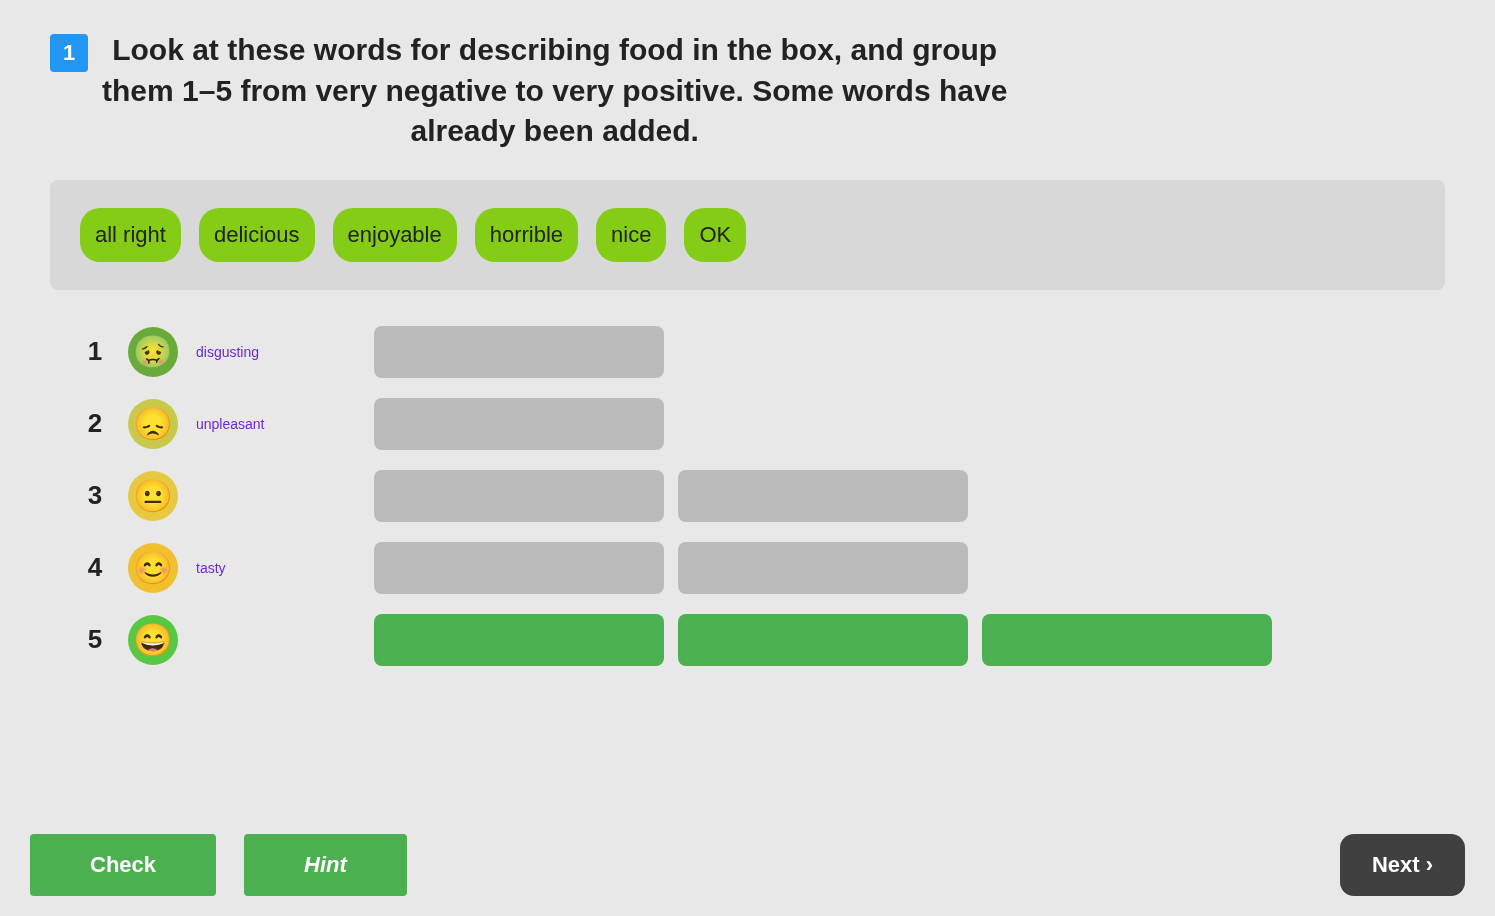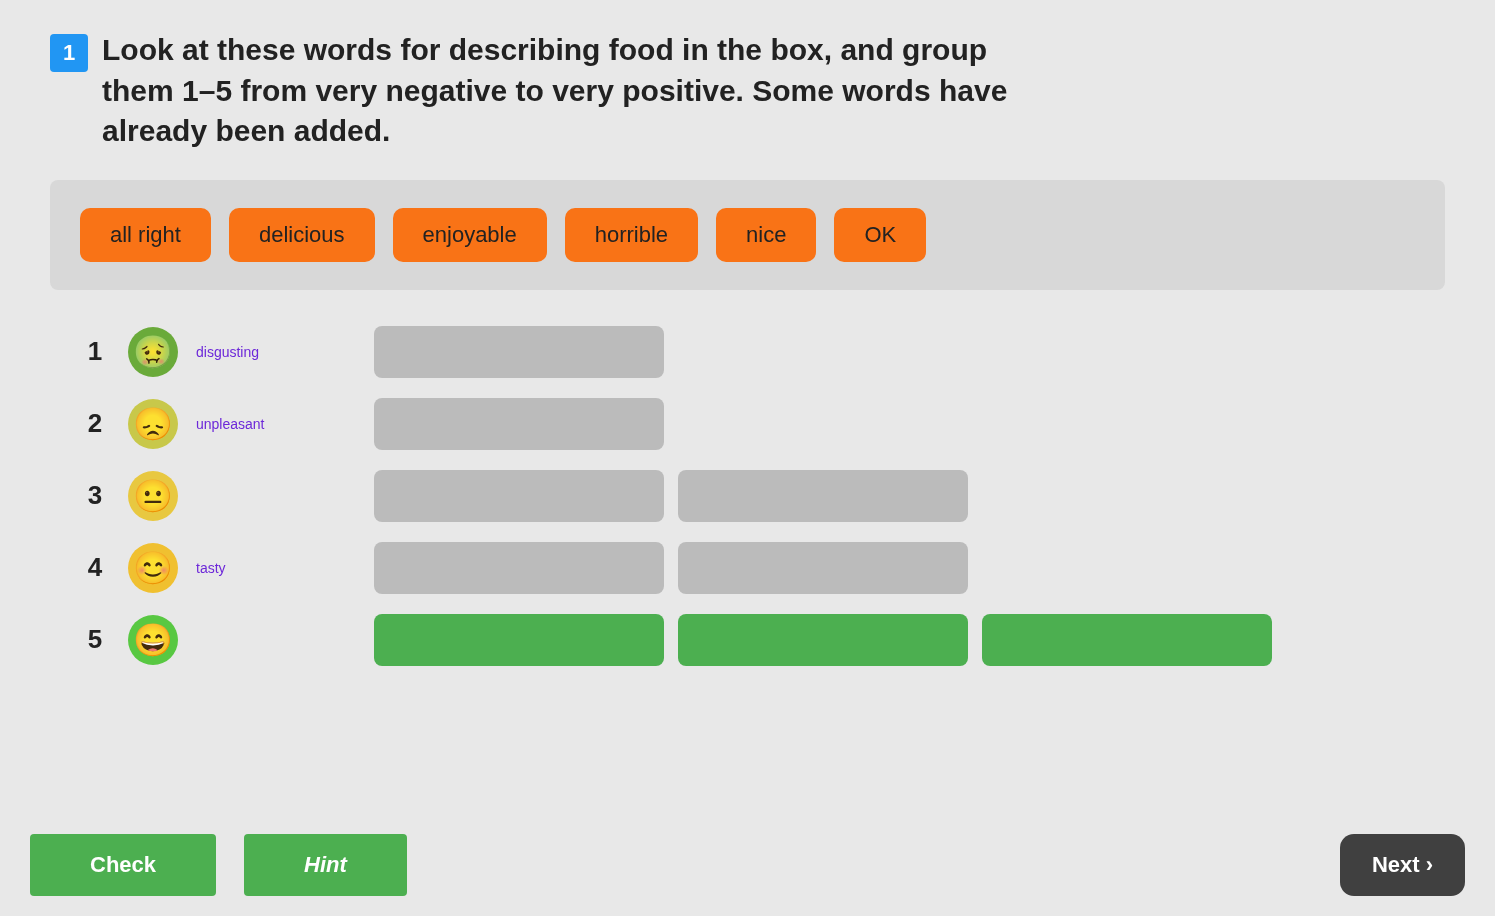--- a/index.html
+++ b/index.html
@@ -52,24 +52,24 @@
       background: #d8d8d8;
       border-radius: 8px;
       padding: 28px 30px;
       margin-bottom: 36px;
       display: flex;
       flex-wrap: wrap;
       gap: 18px;
     }
 
     .word-chip {
-      background: #f97316;
+      background: #84cc16;
       border: none;
-      border-radius: 10px;
-      padding: 14px 30px;
+      border-radius: 20px;
+      padding: 14px 15px;
       font-size: 22px;
       color: #222;
       cursor: pointer;
     }
 
     .groups-section {
       display: flex;
       flex-direction: column;
       gap: 20px;
       padding-left: 30px;
@@ -141,21 +141,21 @@
     }
   </style>
 </head>
 <body>
 
 <div class="page-wrapper">
   <div class="page">
 
     <div class="question-header">
       <div class="question-number-badge">1</div>
-      <div class="question-text" style="white-space: pre-line;">Look at these words for describing food in the box, and group
+      <div class="question-text" style="white-space: pre-line; text-align: center;">Look at these words for describing food in the box, and group
 them 1–5 from very negative to very positive. Some words have
 already been added.</div>
     </div>
 
     <div class="word-box">
 
       <button class="word-chip">all right</button>
       <button class="word-chip">delicious</button>
       <button class="word-chip">enjoyable</button>
       <button class="word-chip">horrible</button>

